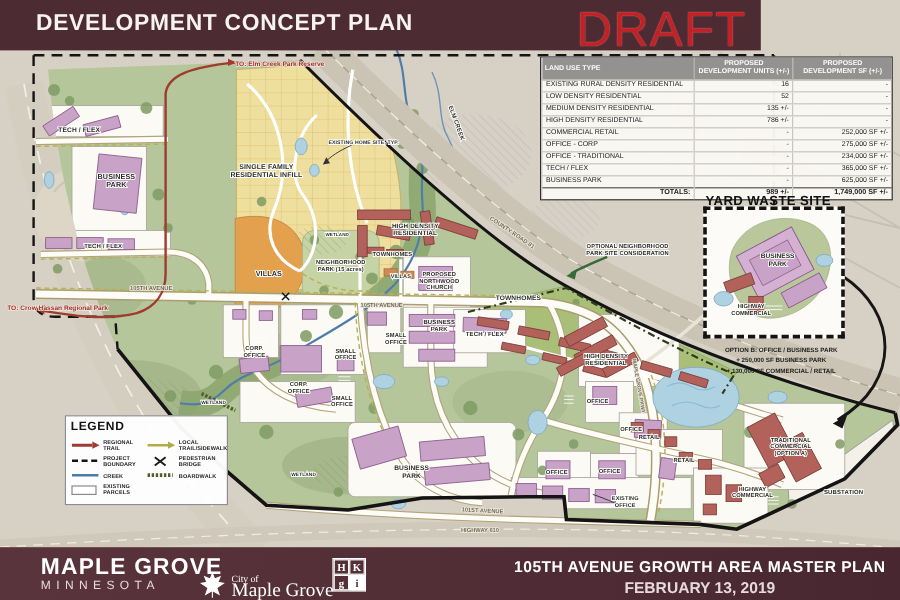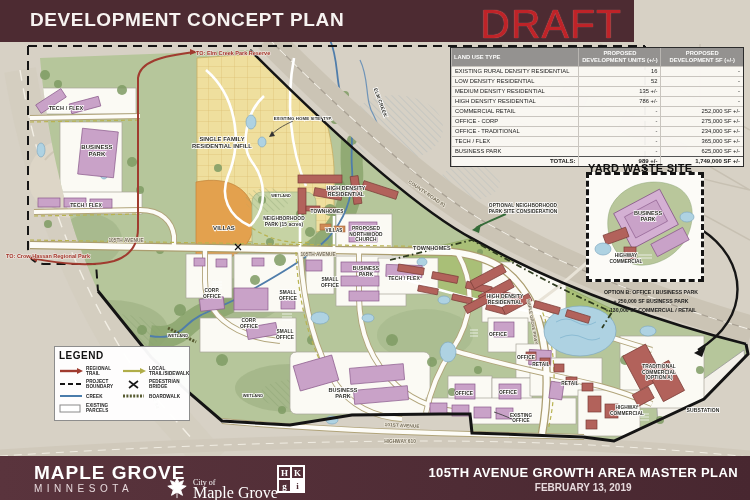--- a/index.html
+++ b/index.html
@@ -20,21 +20,21 @@
   .citylogo{position:absolute;left:166px;top:8px;display:flex;align-items:center;color:#fff;margin-top:12px;}
   .citylogo .words{margin-left:5px;font-family:"Liberation Serif",serif;line-height:10px;}
   .citylogo .co{font-size:8px;}
   .citylogo .mgn{font-size:16px;}
   .hkgi{position:absolute;left:277px;top:9px;display:grid;grid-template-columns:13px 13px;grid-template-rows:13px 13px;border:1px solid #fff;}
   .hkgi div{border:1px solid #fff;color:#fff;font-family:"Liberation Serif",serif;font-weight:bold;font-size:9px;
             display:flex;align-items:center;justify-content:center;}
   .hkgi div:last-child{background:#fff;color:#4d2b32;}
   .plan-title{position:absolute;right:12px;top:9px;text-align:center;color:#fff;}
   .plan-title .t{font-size:13px;font-weight:bold;letter-spacing:.4px;}
-  .plan-title .d{font-size:10px;font-weight:bold;color:#e7dadd;margin-top:2px;}
+  .plan-title .d{font-size:13px;font-weight:bold;color:#e7dadd;margin-top:2px;}
 
   
   .summary{position:absolute;left:450px;top:47px;width:292px;background:rgba(250,248,244,.97);
            border:1px solid #2c2c2c;z-index:5;}
   .summary-title{font-size:10.5px;font-weight:bold;color:#111;padding:2px 4px 1px;letter-spacing:.2px;border-bottom:1px solid #2c2c2c;}
   .summary table{width:100%;border-collapse:collapse;table-layout:fixed;}
   .summary th{background:#949290;color:#fbfbfa;font-size:5.8px;font-weight:bold;line-height:7px;
               padding:2px 2px;text-align:center;border-left:1px solid #b8b5b1;}
   .summary th.c-type{width:42%;text-align:left;}
   .summary td{font-size:5.8px;line-height:7px;padding:1px 3px;border-top:1px solid #c9c5bf;border-left:1px solid #c9c5bf;color:#222;}

